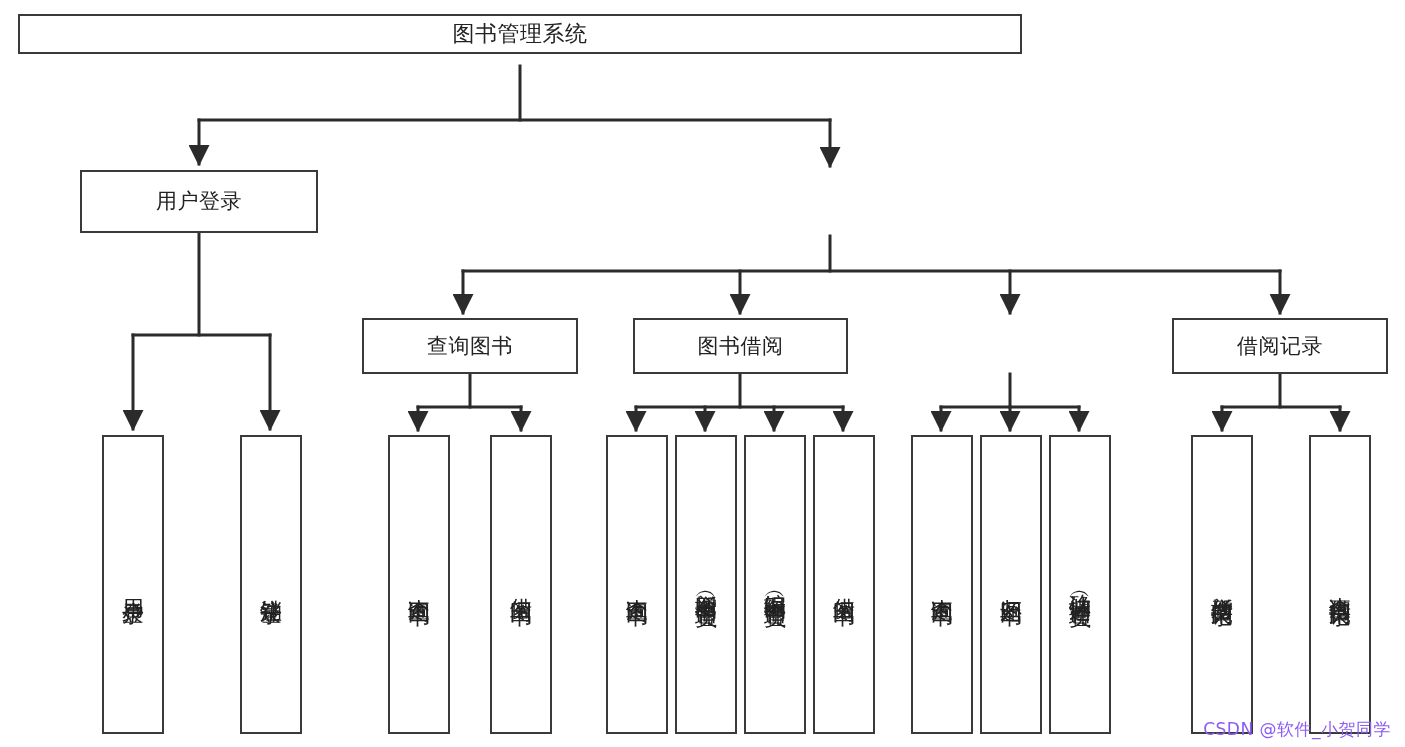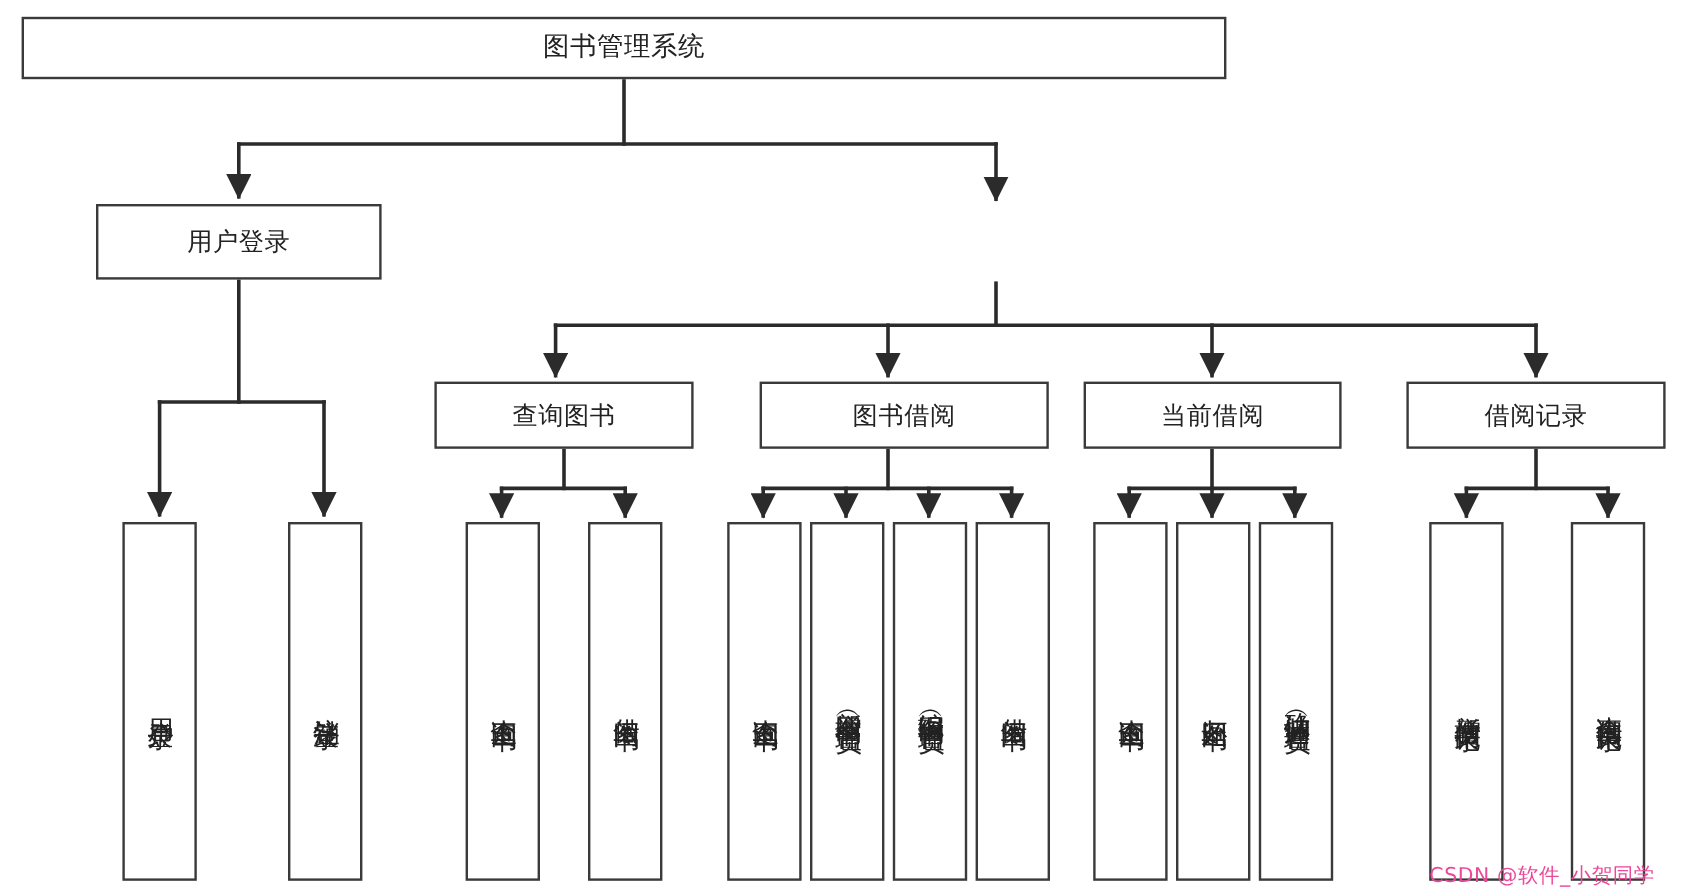--- a/index.html
+++ b/index.html
@@ -59,24 +59,24 @@
   .node.vert .node-label {
     writing-mode: vertical-rl;
     text-orientation: upright;
     font-size: 22px;
     line-height: 1.0;
     letter-spacing: 2px;
     white-space: nowrap;
   }
   #watermark {
     position: absolute;
-    right: 26px;
+    right: 14px;
     bottom: 6px;
     font-size: 17px;
-    color: #ec4899;
+    color: #8b5cf6;
     letter-spacing: 0.5px;
     white-space: nowrap;
     user-select: none;
   }
 </style>
 </head>
 <body>
 
 <div id="diagram-root">
 
@@ -123,36 +123,33 @@
       <path d="M 1010 407 L 1010 430" marker-end="url(#arrow)"></path>
       <path d="M 1079 407 L 1079 430" marker-end="url(#arrow)"></path>
 
       <path d="M 1280 374 L 1280 407"></path>
       <path d="M 1222 407 L 1340 407"></path>
       <path d="M 1222 407 L 1222 430" marker-end="url(#arrow)"></path>
       <path d="M 1340 407 L 1340 430" marker-end="url(#arrow)"></path>
     </g>
   </svg>
 
-  <div class="node horiz root" style="left:18px; top:14px; width:1004px; height:52px;">
+  <div class="node horiz root" style="left:18px; top:14px; width:1004px; height:40px;">
     <span class="node-label">图书管理系统</span>
   </div>
 
   <div class="node horiz" style="left:80px; top:170px; width:238px; height:63px;">
     <span class="node-label">用户登录</span>
   </div>
 
   <div class="node horiz" style="left:362px; top:318px; width:216px; height:56px;">
     <span class="node-label">查询图书</span>
   </div>
-  <div class="node horiz" style="left:633px; top:318px; width:241px; height:56px;">
+  <div class="node horiz" style="left:633px; top:318px; width:215px; height:56px;">
     <span class="node-label">图书借阅</span>
-  </div>
-  <div class="node horiz" style="left:903px; top:318px; width:215px; height:56px;">
-    <span class="node-label">当前借阅</span>
   </div>
   <div class="node horiz" style="left:1172px; top:318px; width:216px; height:56px;">
     <span class="node-label">借阅记录</span>
   </div>
 
   <div class="node vert" style="left:102px; top:435px; width:62px; height:299px;">
     <span class="node-label">用户登录</span>
   </div>
   <div class="node vert" style="left:240px; top:435px; width:62px; height:299px;">
     <span class="node-label">注销登录</span>

